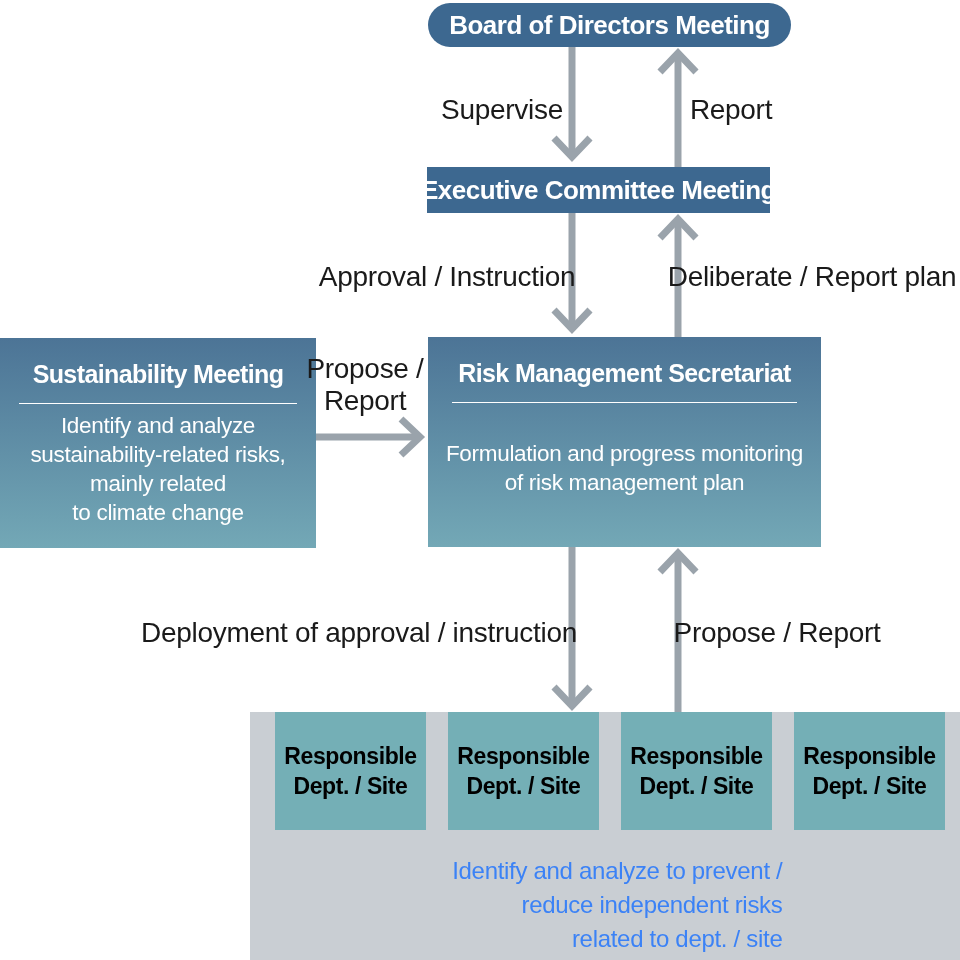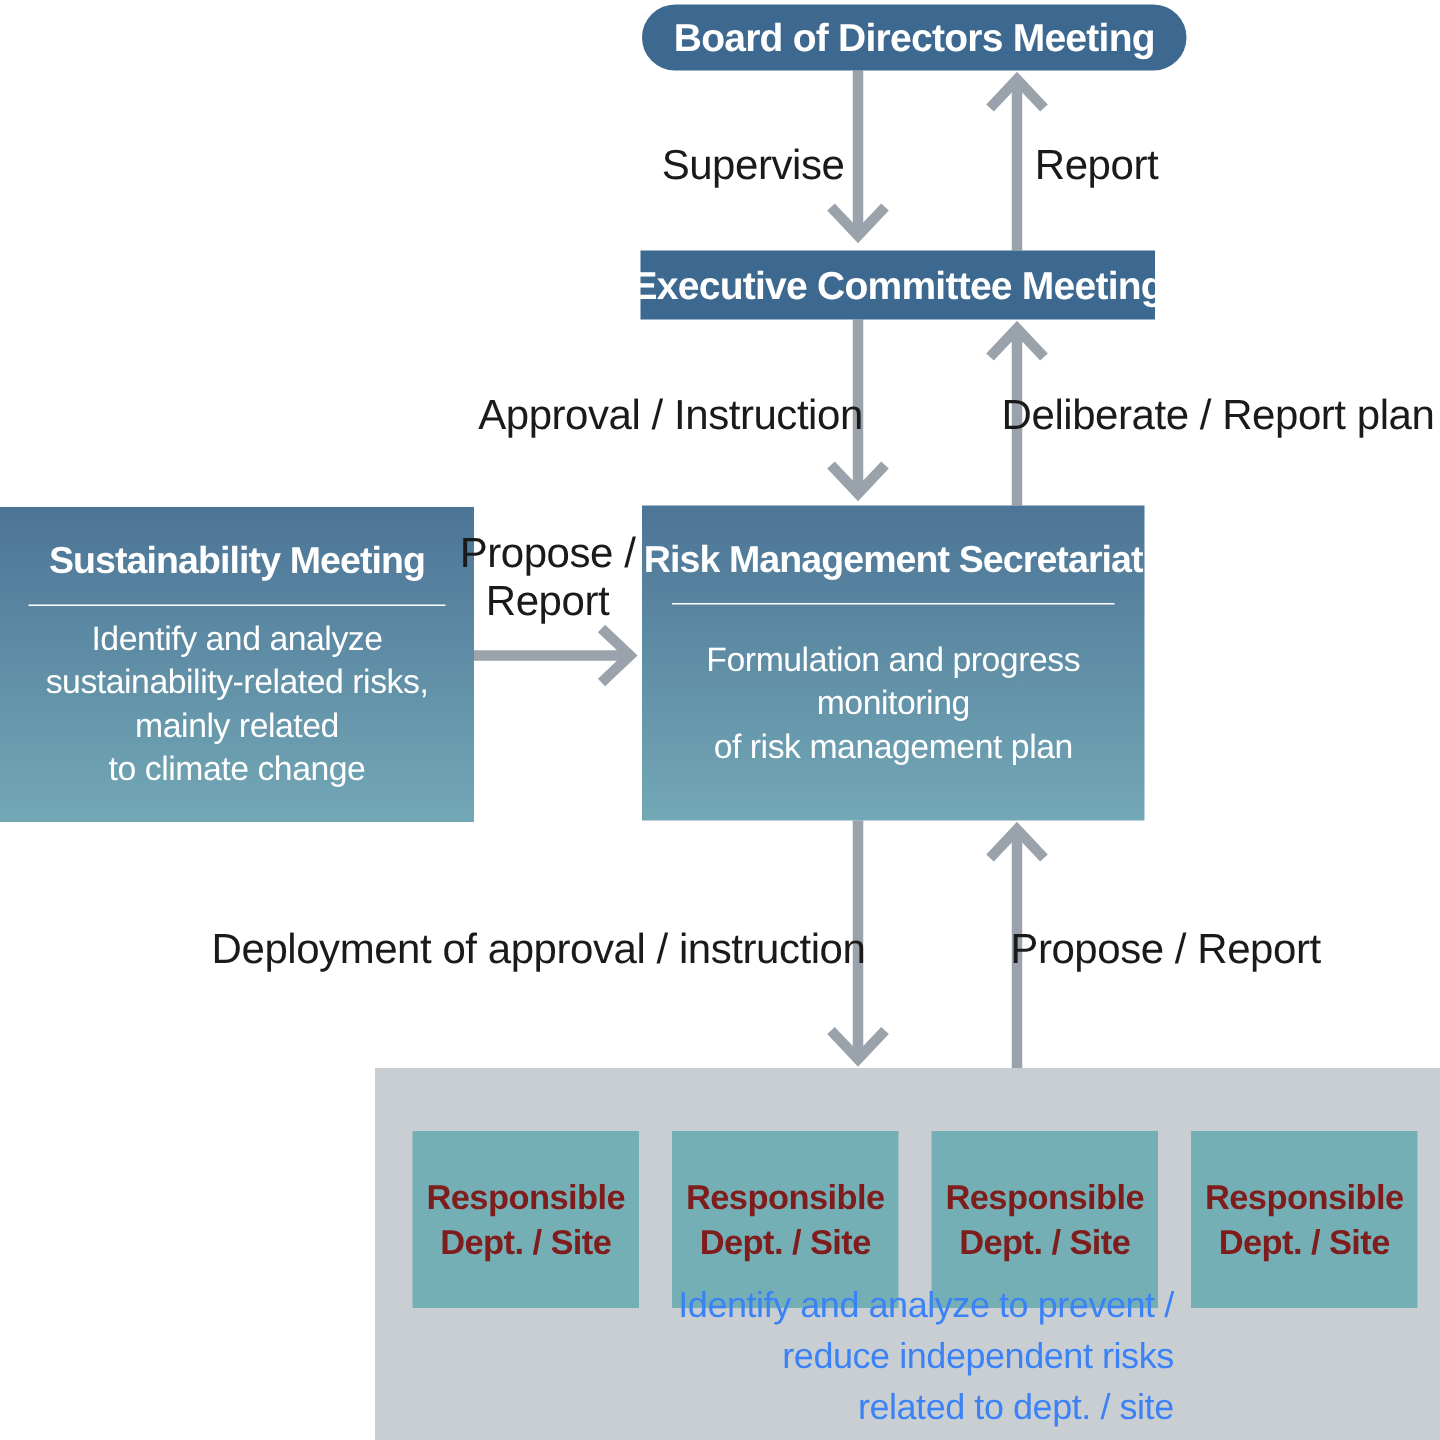--- a/index.html
+++ b/index.html
@@ -16,21 +16,21 @@
     font-weight: bold; font-size: 26px; letter-spacing: -0.5px; white-space: nowrap;
   }
   #board-box { left: 428px; top: 3px; width: 363px; height: 44px; border-radius: 22px; }
   #executive-box { left: 427px; top: 167px; width: 343px; height: 46px; }
 
   .grad-box {
     background: linear-gradient(180deg, #4c7496 0%, #73a8b6 100%);
     display: flex; flex-direction: column; align-items: center;
   }
   #sustainability-box { left: 0; top: 338px; width: 316px; height: 210px; }
-  #secretariat-box { left: 428px; top: 337px; width: 335px; height: 210px; }
+  #secretariat-box { left: 428px; top: 337px; width: 393px; height: 210px; }
   .grad-title {
     font-weight: bold; font-size: 25px; margin-top: 22px;
     white-space: nowrap; letter-spacing: -0.6px;
   }
   .title-underline { width: 88%; height: 1px; background: #ffffff; margin-top: 14px; }
   .grad-body {
     flex: 1; display: flex; align-items: center; justify-content: center;
     text-align: center; font-size: 22.5px; line-height: 29px;
     white-space: pre-line; letter-spacing: -0.3px; padding-bottom: 14px;
   }
@@ -46,22 +46,22 @@
   #label-deliberate { left: 812px; top: 277px; }
   #label-propose-left { left: 365px; top: 385px; white-space: pre-line; line-height: 32px; }
   #label-deployment { left: 359px; top: 633px; }
   #label-propose-bottom { left: 777px; top: 633px; }
 
   #responsible-group {
     position: absolute; left: 250px; top: 712px; width: 710px; height: 248px;
     background: #c9ced3;
   }
   .resp-box {
-    position: absolute; top: 754px; width: 151px; height: 118px;
-    background: #74afb6; color: #7f1d1d; font-weight: bold;
+    position: absolute; top: 712px; width: 151px; height: 118px;
+    background: #74afb6; color: #000000; font-weight: bold;
     font-size: 23px; line-height: 30px; letter-spacing: -0.4px;
     display: flex; align-items: center; justify-content: center;
     text-align: center; white-space: pre-line;
   }
   #resp-box-1 { left: 275px; }
   #resp-box-2 { left: 448px; }
   #resp-box-3 { left: 621px; }
   #resp-box-4 { left: 794px; }
   #group-caption {
     position: absolute; left: 605px; top: 905px; transform: translate(-50%, -50%);

